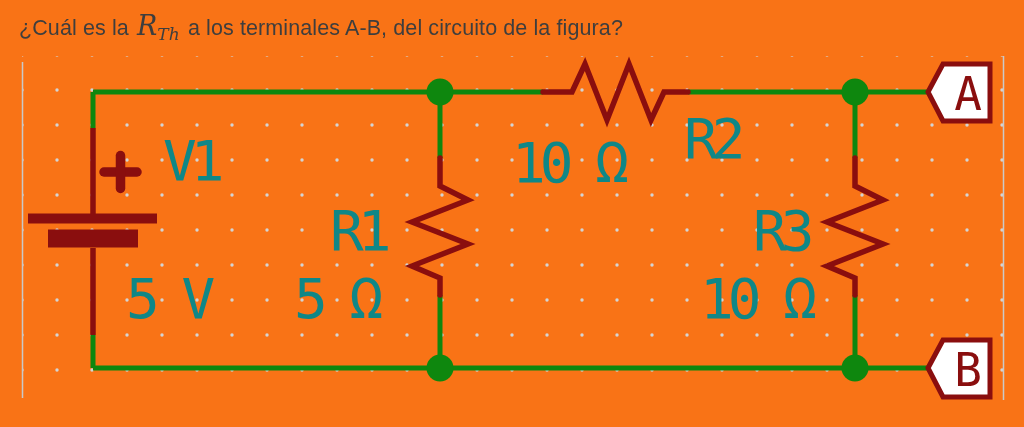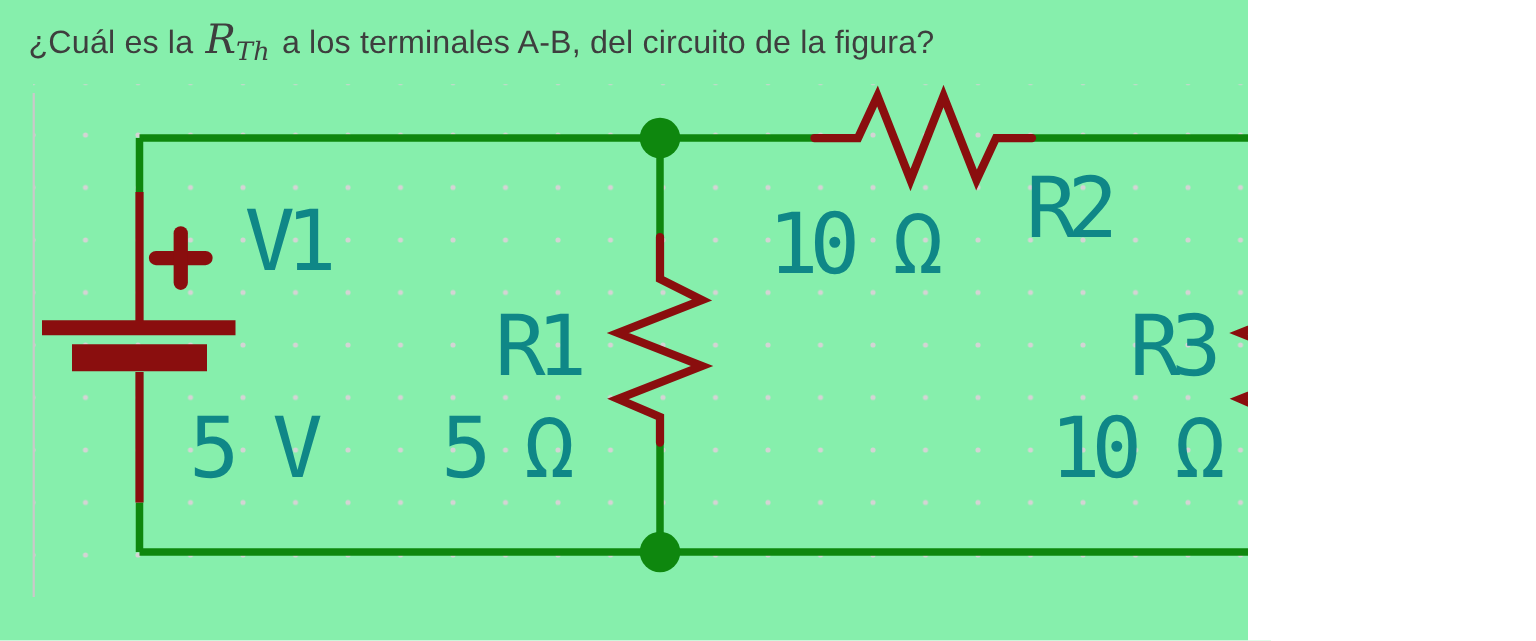--- a/index.html
+++ b/index.html
@@ -1,21 +1,21 @@
 <!DOCTYPE html>
 <html><head>
 <meta charset="utf-8">
 <style>
   html, body { margin: 0; padding: 0; background: #ffffff; }
   .stage {
     position: relative;
-    width: 832px;
+    width: 1024px;
     height: 427px;
     overflow: hidden;
-    background: #86efac;
+    background: #f97316;
     font-family: "Liberation Sans", sans-serif;
   }
   .question {
     position: absolute;
     left: 19px;
     top: 16px;
     font-size: 21.5px;
     color: #3e3e3e;
     letter-spacing: 0.1px;
     white-space: nowrap;

